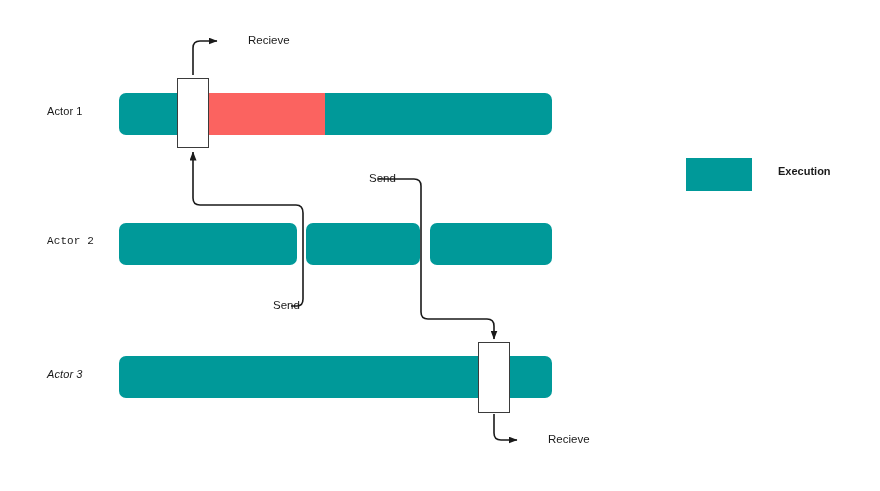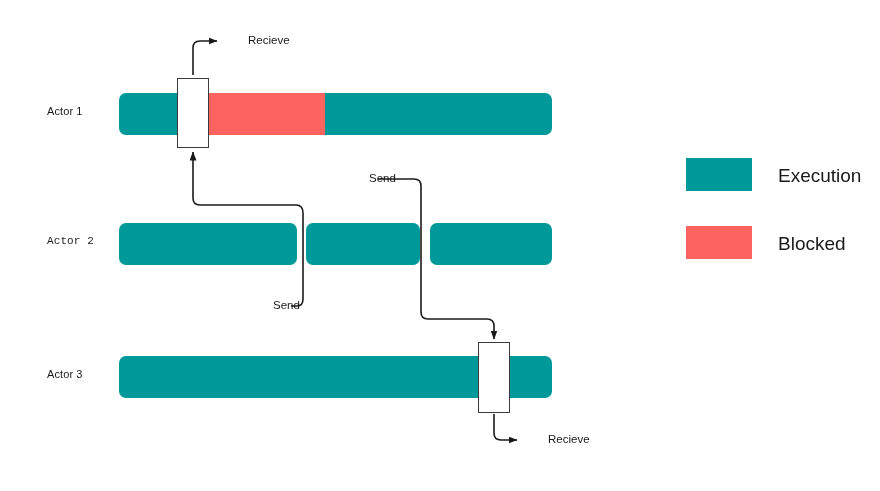--- a/index.html
+++ b/index.html
@@ -87,23 +87,24 @@
     height: 33px;
     box-sizing: border-box;
   }
   .legend-swatch.exec    { background: #009999; }
   .legend-swatch.block   { background: #FB6360; }
   .legend-swatch.mailbox { background: #ffffff; border: 1.6px solid #3b3b3b; }
   .legend-text {
     position: absolute;
     left: 92px;
     top: 7px;
-    font-size: 19px;
+    font-size: 11px;
     color: #1a1a1a;
     white-space: nowrap;
+    font-weight: bold;
   }
 </style>
 </head>
 <body>
 
 <div id="canvas">
 
   <svg id="wires" viewBox="0 0 880 491" xmlns="http://www.w3.org/2000/svg">
     <defs>
       <marker id="arrowhead" markerWidth="9" markerHeight="7" refX="8.5" refY="3.5" orient="auto" markerUnits="userSpaceOnUse">
@@ -115,21 +116,21 @@
 
     <path d="M 193,75 L 193,48 Q 193,41 200,41 L 217,41" fill="none" stroke="#1a1a1a" stroke-width="1.6" marker-end="url(#arrowhead)"></path>
 
     <path d="M 378,179 L 414,179 Q 421,179 421,186 L 421,312 Q 421,319 428,319 L 487,319 Q 494,319 494,326 L 494,339" fill="none" stroke="#1a1a1a" stroke-width="1.6" marker-end="url(#arrowhead)"></path>
 
     <path d="M 494,414 L 494,433 Q 494,440 501,440 L 517,440" fill="none" stroke="#1a1a1a" stroke-width="1.6" marker-end="url(#arrowhead)"></path>
   </svg>
 
   <div class="actor-label" style="left:47px; top:105px;">Actor 1</div>
   <div class="actor-label" style="left:47px; top:235px;font-family:Liberation Mono, monospace;">Actor 2</div>
-  <div class="actor-label" style="left:47px; top:368px;">Actor 3</div>
+  <div class="actor-label" style="left:47px; top:368px;font-style:italic;">Actor 3</div>
 
   <div class="bar exec seg-left" style="left:119px; top:93px; width:58px;"></div>
   <div class="bar exec seg-mid" style="left:177px; top:93px; width:32px;"></div>
   <div class="bar block seg-mid" style="left:209px; top:93px; width:116px;"></div>
   <div class="bar exec seg-right" style="left:325px; top:93px; width:227px;"></div>
 
   <div class="bar exec" style="left:119px; top:223px; width:178px;"></div>
   <div class="bar exec" style="left:306px; top:223px; width:114px;"></div>
   <div class="bar exec" style="left:430px; top:223px; width:122px;"></div>
 
@@ -143,21 +144,17 @@
   <div class="wire-label" style="left:345px; top:172px;">Send</div>
   <div class="wire-label" style="left:524px; top:433px;">Recieve</div>
 
   <div id="legend">
 
     <div class="legend-row">
       <div class="legend-swatch exec"></div>
       <div class="legend-text">Execution</div>
     </div>
 
-    <div class="legend-row">
-      <div class="legend-swatch block"></div>
-      <div class="legend-text">Blocked</div>
-    </div>
 
 
   </div>
 
 </div>
 
 </body></html>

